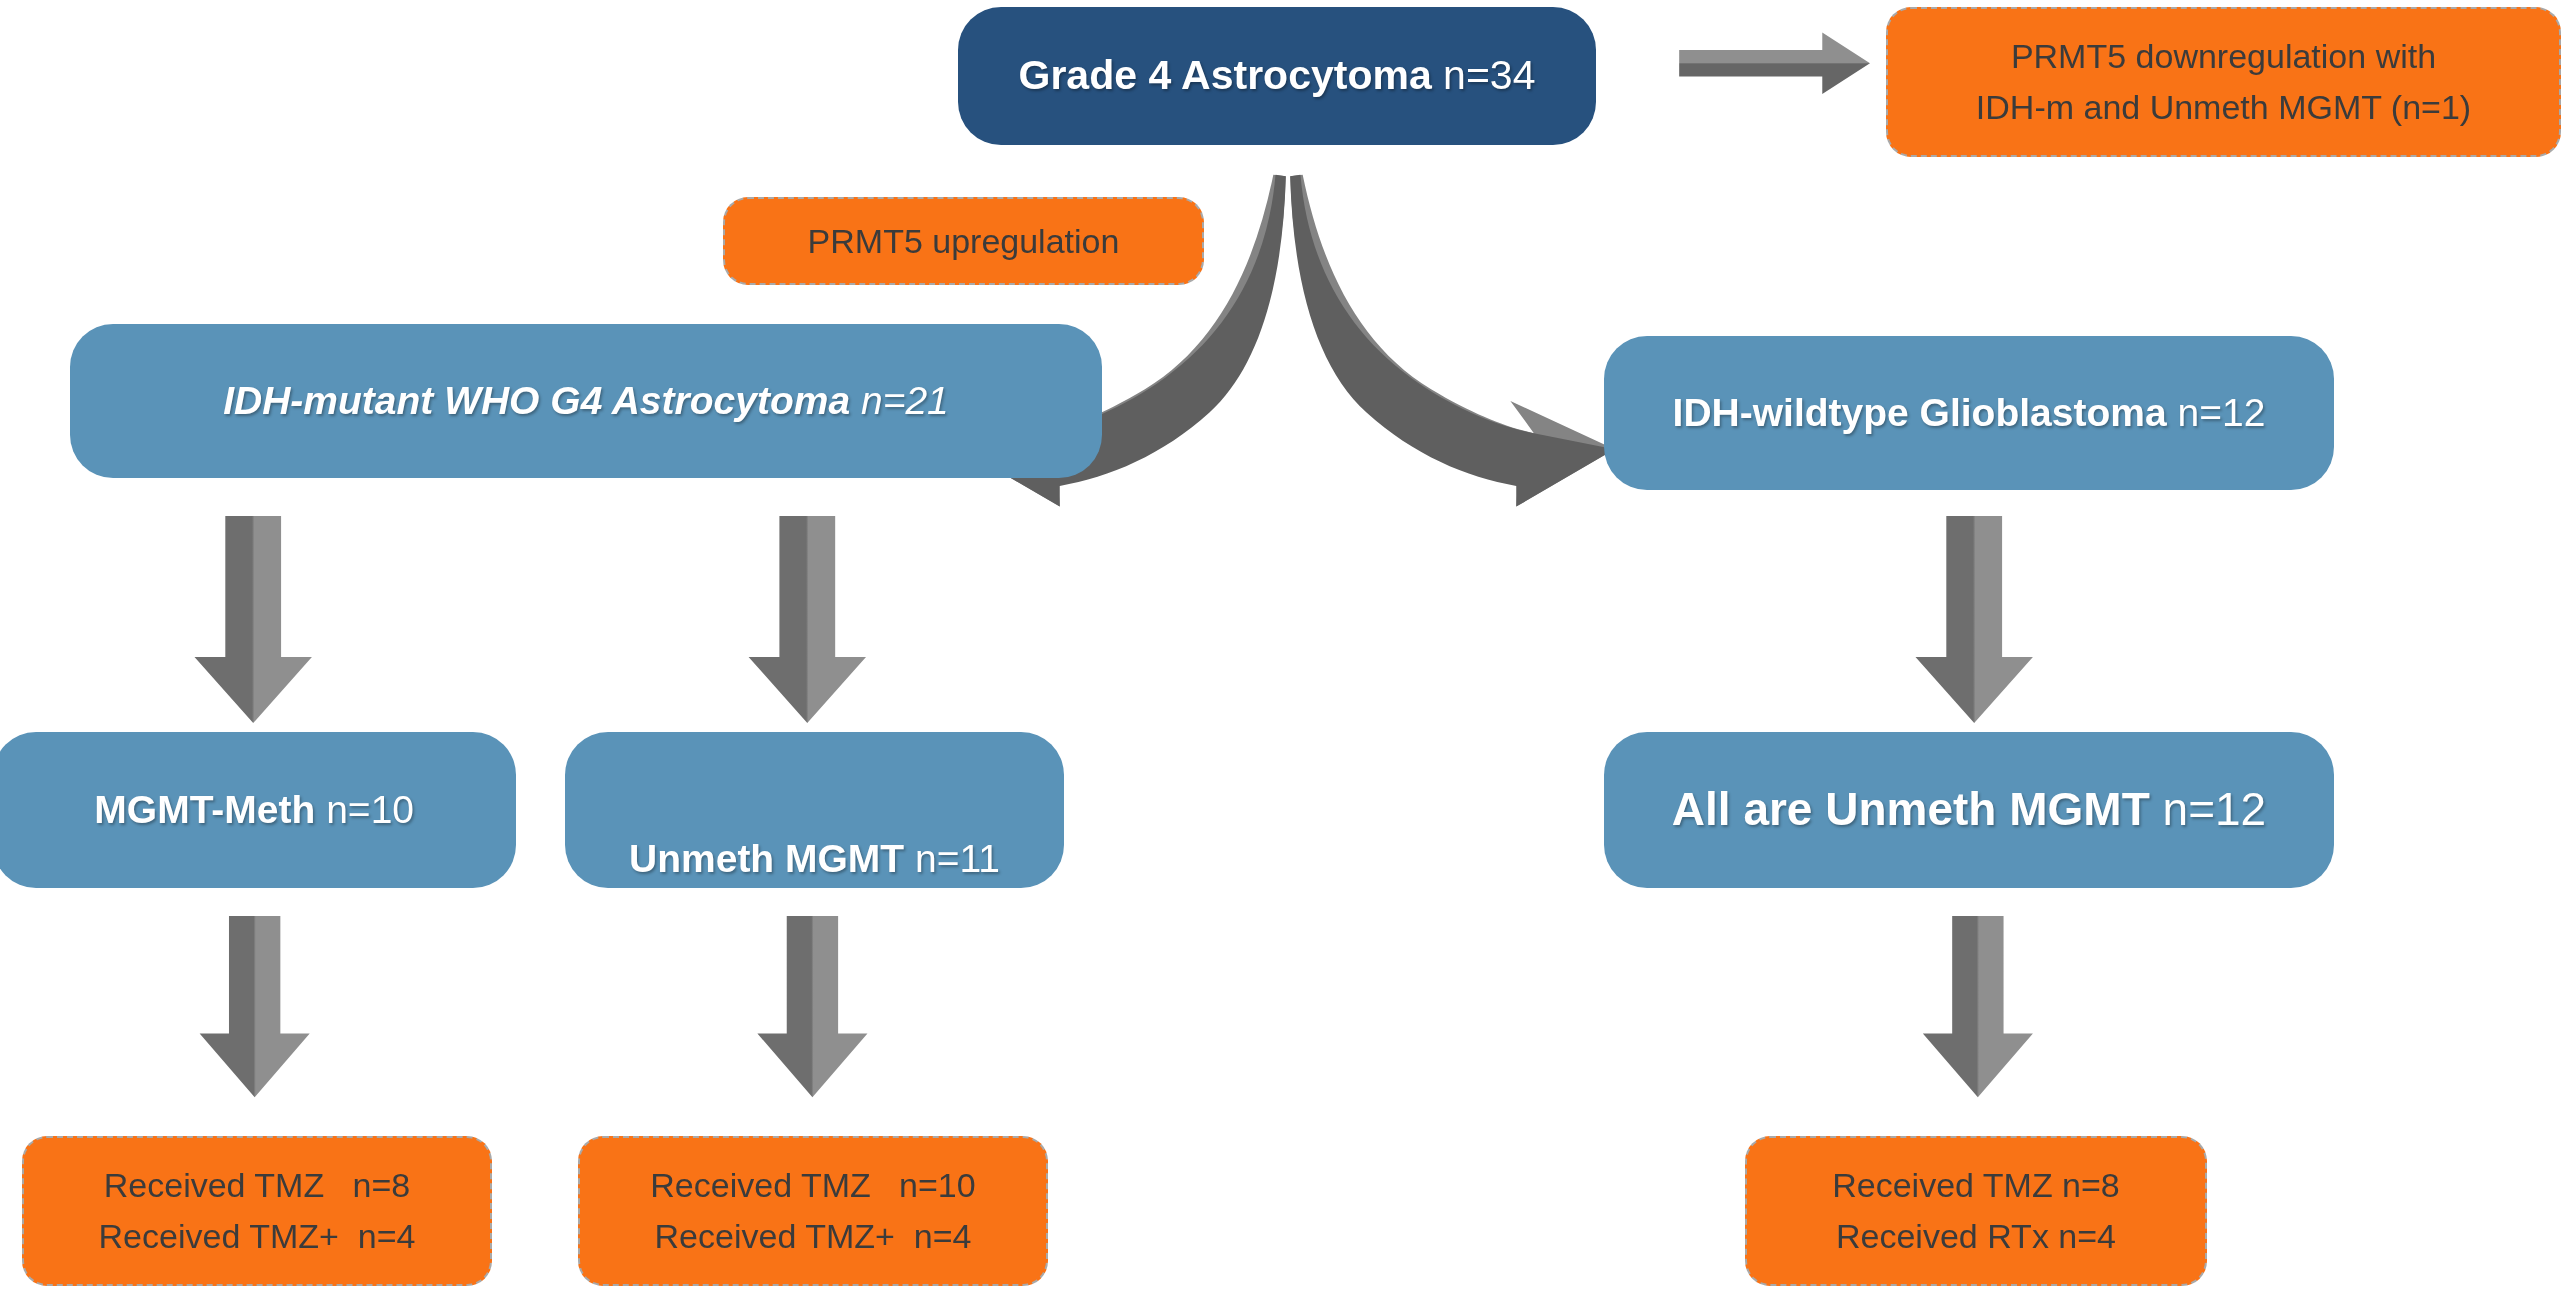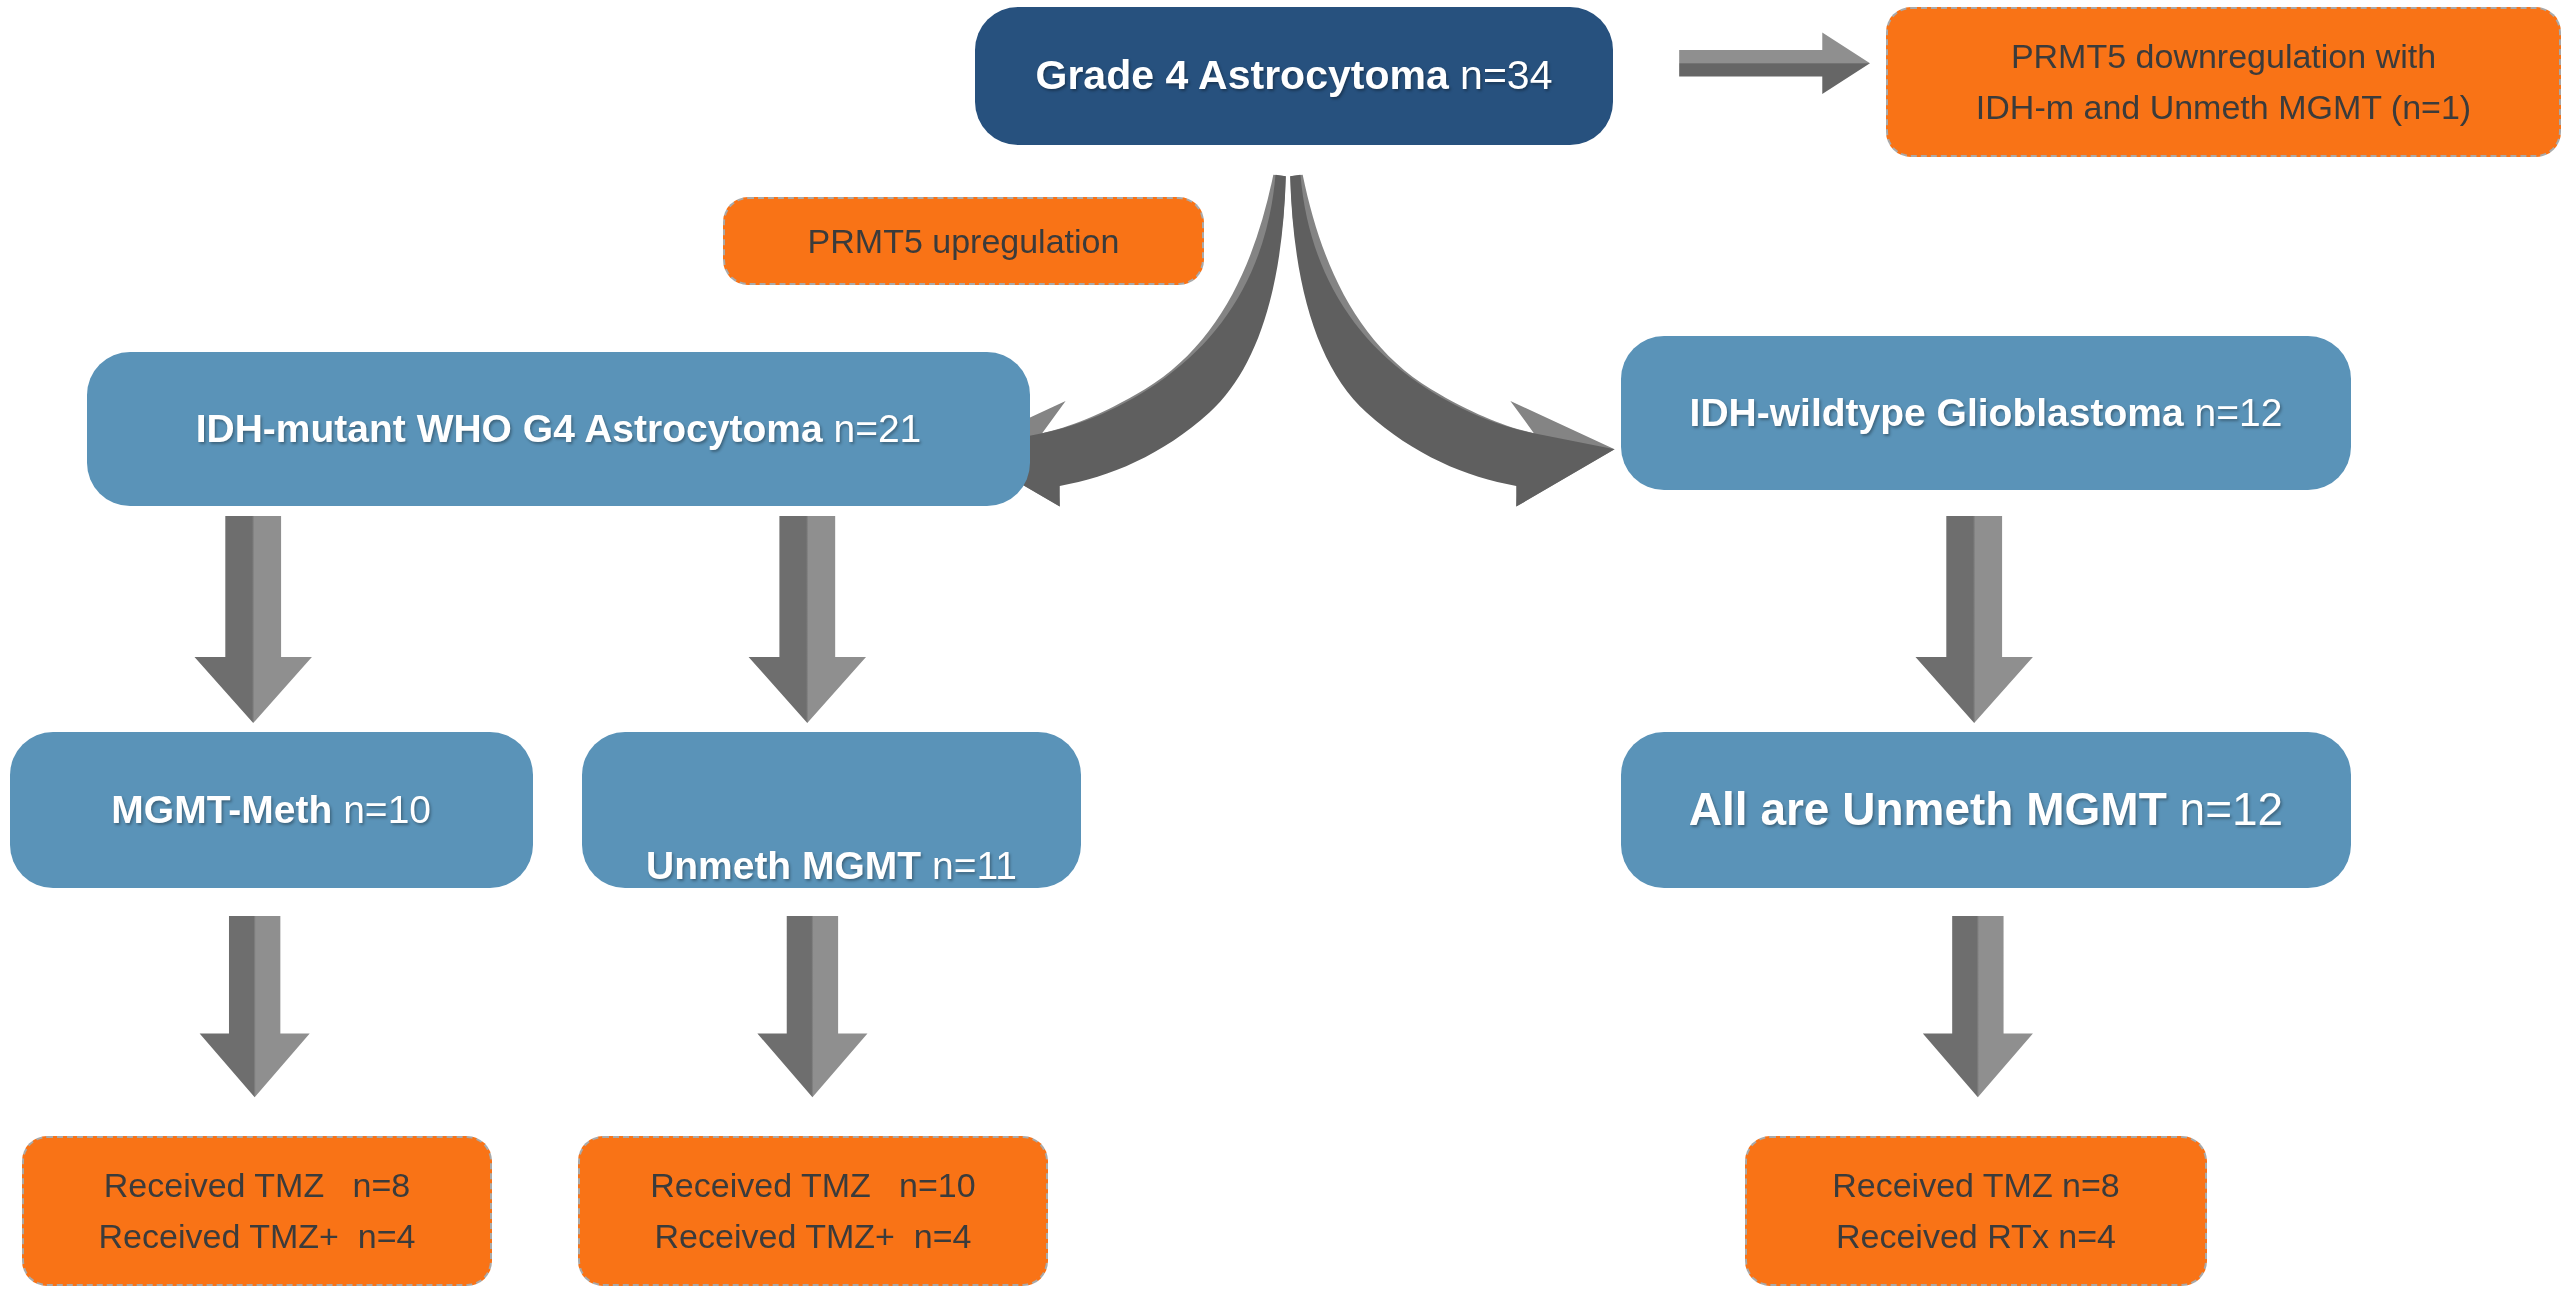--- a/index.html
+++ b/index.html
@@ -22,24 +22,23 @@
   
   .node {
     position: absolute;
     display: flex;
     align-items: center;
     justify-content: center;
     text-align: center;
     box-sizing: border-box;
     border-radius: 43px;
     color: #ffffff;
-    padding: 0 19px;
+    padding: 7px 19px;
     line-height: 1.12;
     text-shadow: 1.5px 2.2px 2.9px rgba(0,0,0,0.32);
-    margin-left: 17px;
   }
   .node-dark {
     background: #27517E;
   }
   .node-light {
     background: #5A93B8;
   }
   .node .bold {
     font-weight: bold;
   }
@@ -161,21 +160,21 @@
 
   <div class="dashed" style="left:1886px; top:7.3px; width:675px; height:150px; font-size:34px;">
     <div class="line">PRMT5 downregulation with</div>
     <div class="line">IDH-m and Unmeth MGMT (n=1)</div>
   </div>
 
   <div class="dashed" style="left:723px; top:197px; width:481px; height:88px; font-size:34px;">
     <div class="line">PRMT5 upregulation</div>
   </div>
 
-  <div class="node node-light" style="left:70px; top:352px; width:943px; height:154px; font-size:39px;">
+  <div class="node node-light" style="left:70px; top:324px; width:1032px; height:154px; font-size:39px;font-style:italic;">
     <span>
       <span class="bold">IDH-mutant WHO G4 Astrocytoma</span><span>&nbsp;</span><span class="n">n=21</span>
     </span>
   </div>
 
   <div class="node node-light" style="left:1604px; top:336px; width:730px; height:154px; font-size:39px;">
     <span>
       <span class="bold">IDH-wildtype Glioblastoma</span><span>&nbsp;</span><span class="n">n=12</span>
     </span>
   </div>

